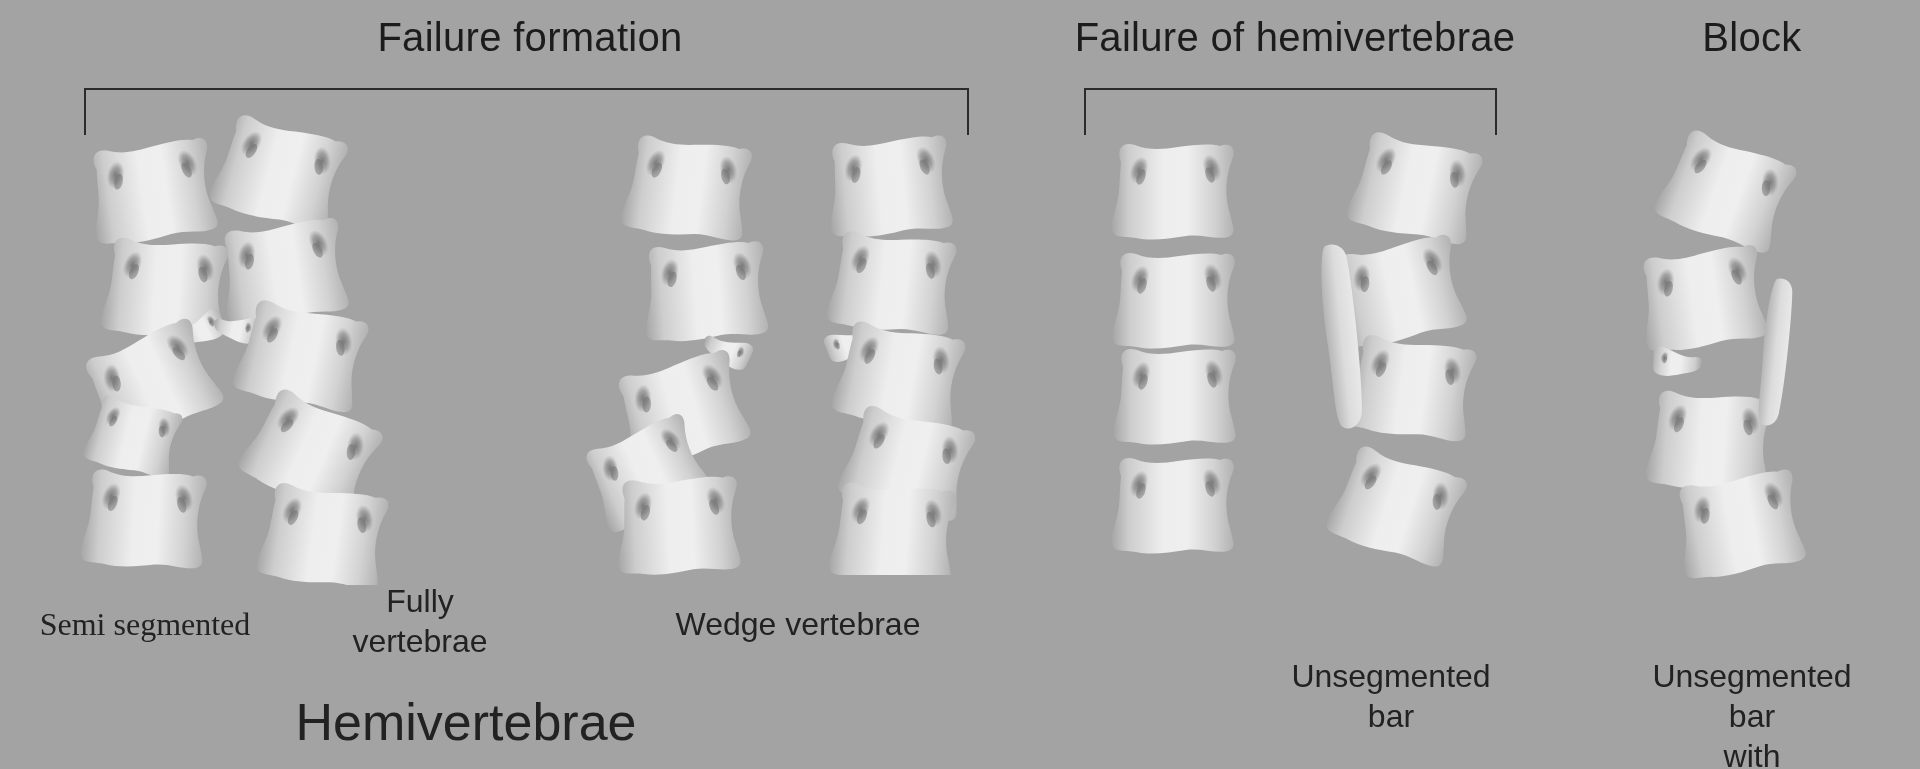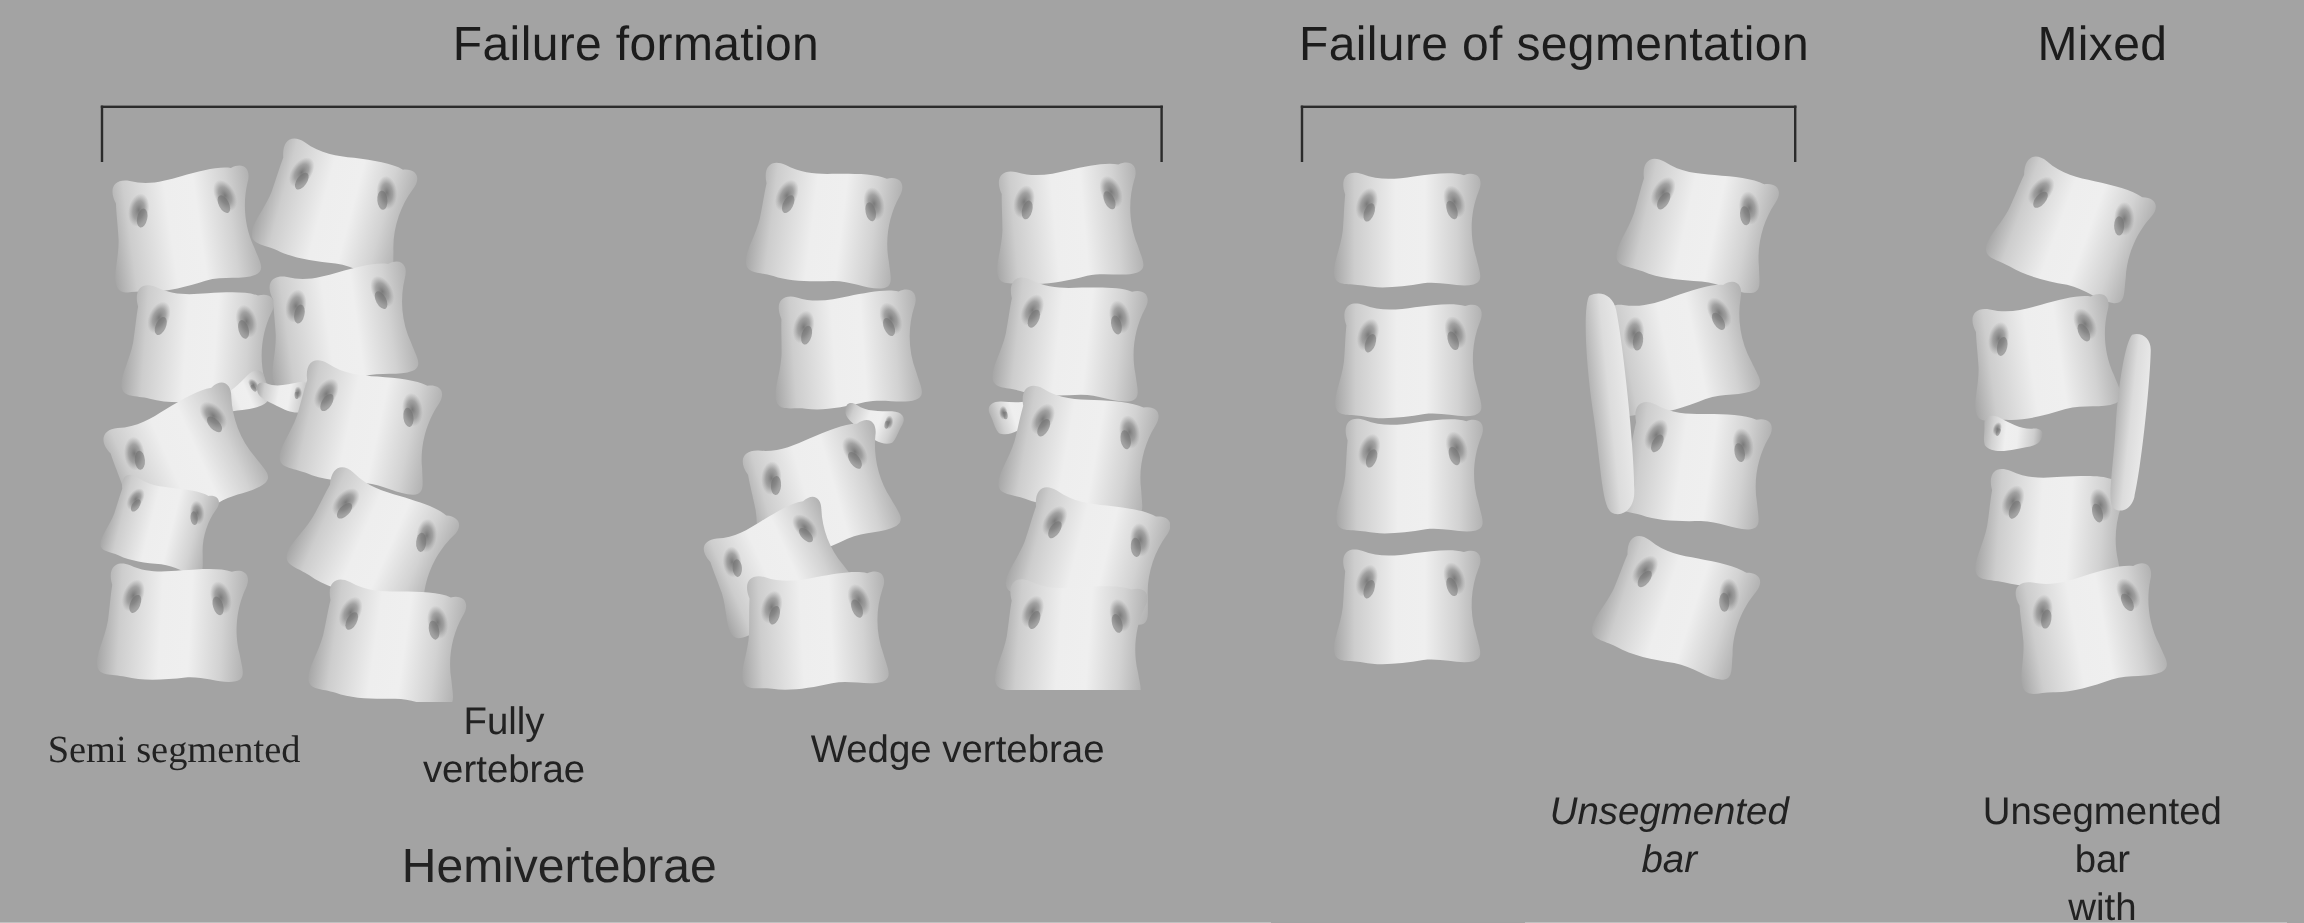--- a/index.html
+++ b/index.html
@@ -12,21 +12,21 @@
   .title {
     position:absolute; transform:translateX(-50%);
     font-size:40px; line-height:42px; white-space:nowrap;
     color:#1c1c1c; letter-spacing:0.3px;
   }
   .label {
     position:absolute; transform:translateX(-50%);
     font-size:32px; line-height:40px; text-align:center;
     white-space:pre-line; color:#222;
   }
-  .label--big { font-size:40px; line-height:44px; }
+  .label--big { font-size:52px; line-height:44px; }
   .bracket {
     position:absolute; height:47px;
     border:2px solid #2b2b2b; border-bottom:none;
     box-sizing:border-box;
   }
   svg.stack { position:absolute; }
 </style>
 </head>
 <body>
 
@@ -89,22 +89,22 @@
           C 0,-96 10,-90 11,-78
           C 14,-45 14,45 10,76
           C 8,90 -4,95 -11,89
           C -18,82 -15,45 -17,5
           C -19,-40 -16,-84 -10,-92 Z"></path>
       </g>
     </defs>
   </svg>
 
   <div class="title" style="left:530px; top:16px;">Failure formation</div>
-  <div class="title" style="left:1295px; top:16px;">Failure of segmentation</div>
-  <div class="title" style="left:1752px; top:16px;">Mixed</div>
+  <div class="title" style="left:1295px; top:16px;">Failure of hemivertebrae</div>
+  <div class="title" style="left:1752px; top:16px;">Block</div>
 
   <div class="bracket" style="left:84px; top:88px; width:885px;"></div>
   <div class="bracket" style="left:1084px; top:88px; width:413px;"></div>
 
   <svg class="stack" style="left:60px; top:120px;" width="180" height="460" viewBox="0 0 180 460">
     <use href="#vert" transform="translate(93,70) rotate(-8)"></use>
     <use href="#vert" transform="translate(106,167) rotate(4)"></use>
     <use href="#hemi" transform="translate(141,210) rotate(-24) scale(0.55)"></use>
     <use href="#vert" transform="translate(92,262) rotate(-24)"></use>
     <use href="#vert" transform="translate(74,316) rotate(14) scale(0.72)"></use>
@@ -160,18 +160,18 @@
     <use href="#vert" transform="translate(96,315) rotate(4)"></use>
     <use href="#bar" transform="translate(162,228) rotate(6) scale(0.8)"></use>
     <use href="#vert" transform="translate(125,398) rotate(-10)"></use>
   </svg>
 
   <div class="label" style="left:145px; top:604px;font-family:Liberation Serif, serif;">Semi segmented</div>
   <div class="label" style="left:420px; top:581px;">Fully
 vertebrae</div>
   <div class="label" style="left:798px; top:604px;text-align:right;">Wedge vertebrae</div>
   <div class="label label--big" style="left:466px; top:700px;">Hemivertebrae</div>
-  <div class="label" style="left:1391px; top:656px;font-style:italic;">Unsegmented
+  <div class="label" style="left:1391px; top:656px;">Unsegmented
 bar</div>
   <div class="label" style="left:1752px; top:656px;">Unsegmented bar
 with hemivertebrae</div>
 
 </div>
 
 </body></html>

